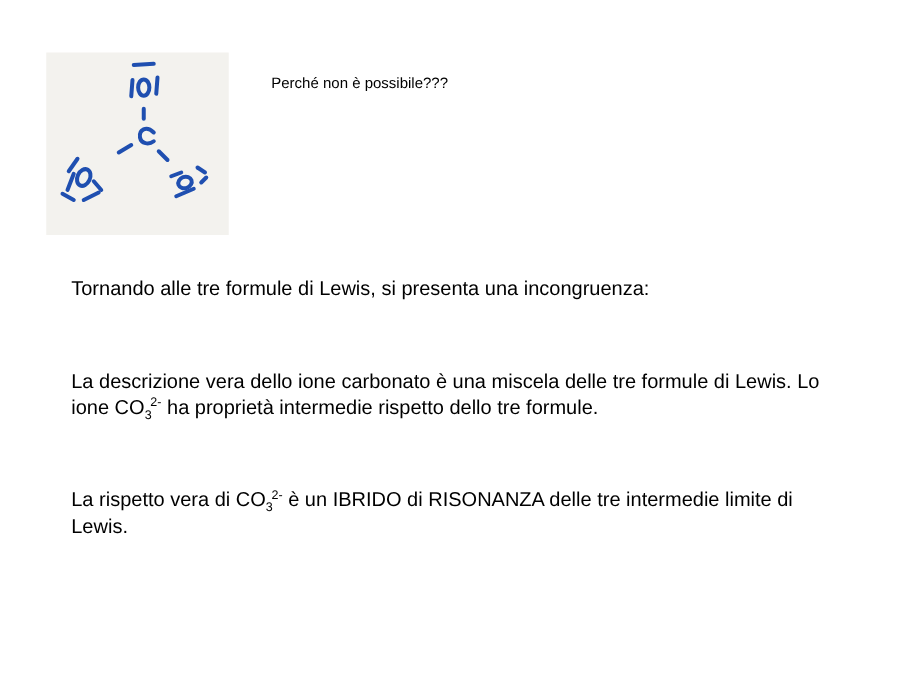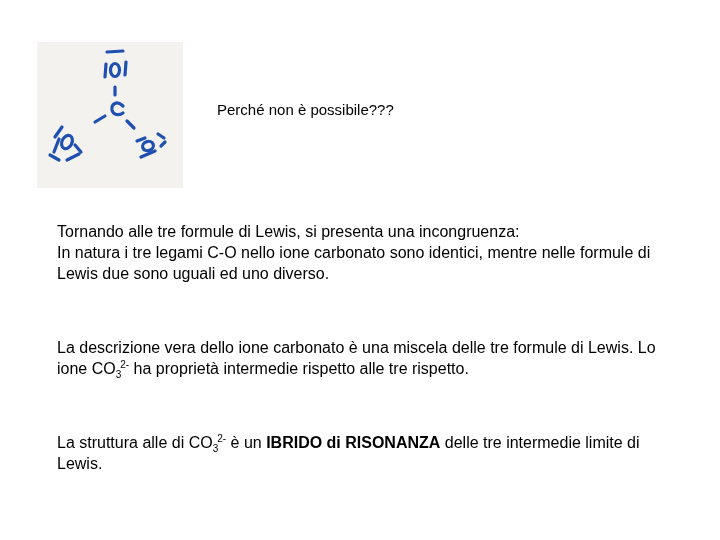--- a/index.html
+++ b/index.html
@@ -14,38 +14,37 @@
     .lewis-image {
       position: absolute;
       left: 37px; top: 42px;
       width: 146px; height: 146px;
       background: #f3f2ee;
     }
     .lewis-image svg { width: 146px; height: 146px; display: block; }
     .question {
       position: absolute;
       left: 217px; top: 56px;
-      font-size: 15px;
+      font-size: 12px;
       line-height: 20px;
       white-space: nowrap;
-      margin-top: 44px;
     }
     .body-text {
       position: absolute;
       left: 41px; top: 205px;
       width: 640px;
       font-size: 16px;
       line-height: 21px;
     }
     .body-text p { margin: 16px; }
     .body-text .gap { height: 21px; }
     sub, sup { font-size: 10px; line-height: 0; position: relative; vertical-align: baseline; }
     sub { top: 4px; }
     sup { top: -6px; margin-left: -1px; }
-    b { font-weight: bold; }
+    b { font-weight: normal; }
   </style>
 </head>
 <body>
 
 <div class="lewis-image">
   <svg viewBox="0 0 146 146" fill="none" stroke="#1f4fb0" stroke-width="3.2" stroke-linecap="round">
 
     <path d="M70 10 L86 9"></path>
 
     <path d="M69 22 L68 35"></path>
@@ -73,19 +72,18 @@
     <path d="M124 104 L128 100"></path>
     <path d="M104 115 L118 109"></path>
   </svg>
 </div>
 
 <div class="question">Perché non è possibile???</div>
 
 <div class="body-text">
   <p>
     <span>Tornando alle tre formule di Lewis, si presenta una incongruenza:</span><br>
-    <span>In natura i tre legami C-O nello ione carbonato sono identici, mentre nelle formule di Lewis due sono uguali ed uno diverso.</span>
   </p>
   <div class="gap"></div>
-  <p><span>La descrizione vera dello ione carbonato è una miscela delle tre formule di Lewis. Lo ione CO</span><sub>3</sub><sup>2-</sup><span> ha proprietà intermedie rispetto alle tre rispetto.</span></p>
+  <p><span>La descrizione vera dello ione carbonato è una miscela delle tre formule di Lewis. Lo ione CO</span><sub>3</sub><sup>2-</sup><span> ha proprietà intermedie rispetto dello tre formule.</span></p>
   <div class="gap"></div>
-  <p><span>La struttura alle di CO</span><sub>3</sub><sup>2-</sup><span> è un </span><b>IBRIDO di RISONANZA</b><span> delle tre intermedie limite di Lewis.</span></p>
+  <p><span>La rispetto vera di CO</span><sub>3</sub><sup>2-</sup><span> è un </span><b>IBRIDO di RISONANZA</b><span> delle tre intermedie limite di Lewis.</span></p>
 </div>
 
 </body></html>

